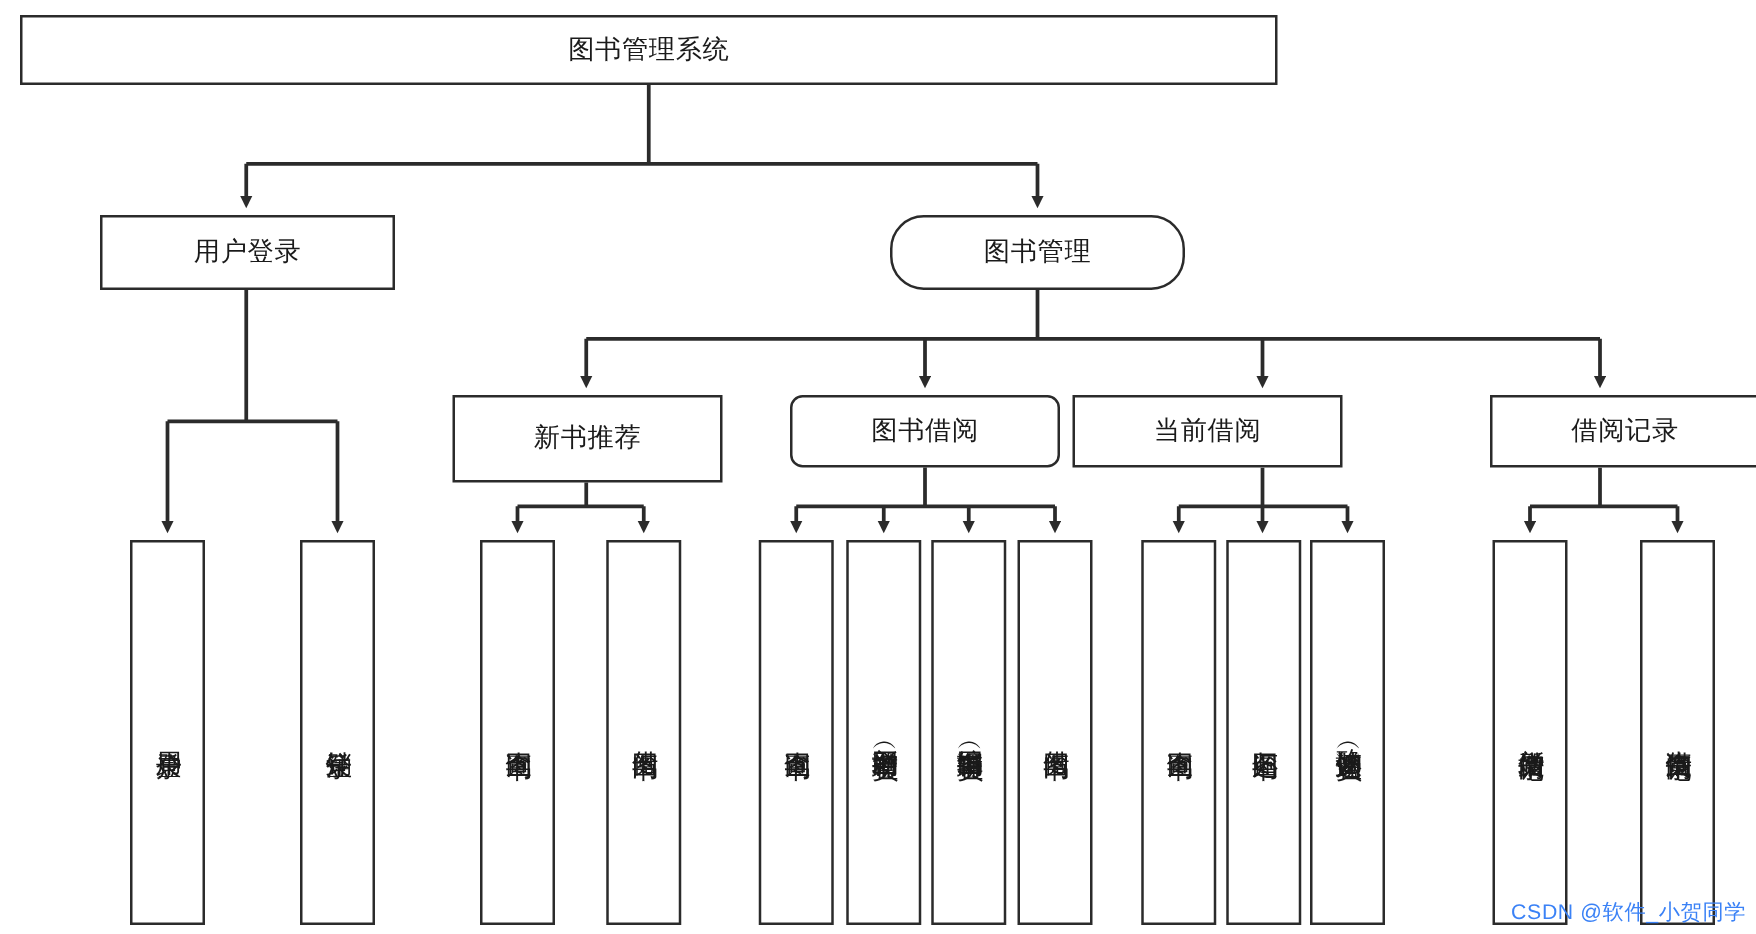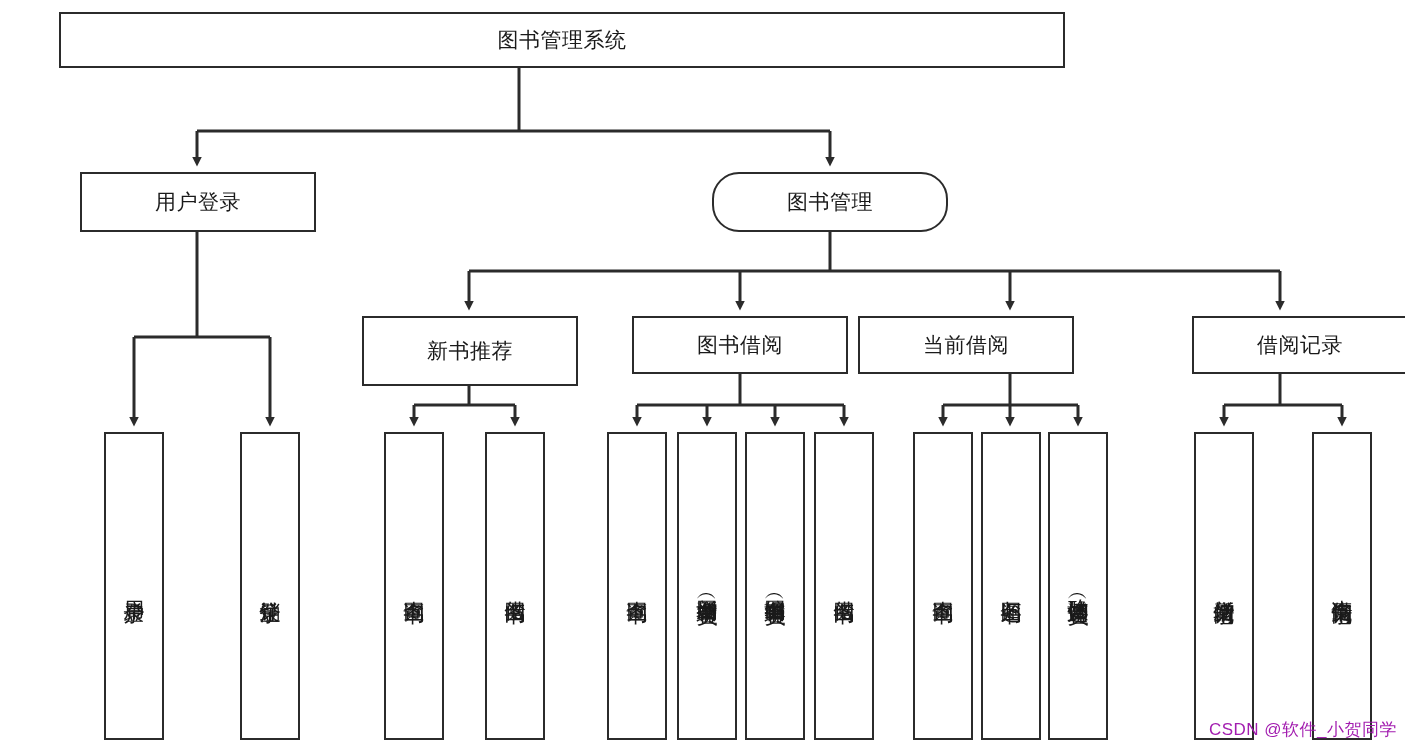--- a/index.html
+++ b/index.html
@@ -54,21 +54,21 @@
     line-height: 1.34;
     letter-spacing: 1px;
     white-space: normal;
     max-height: 290px;
   }
   #watermark {
     position: absolute;
     right: 8px;
     bottom: 6px;
     font-size: 17px;
-    color: #a21caf;
+    color: #3b82f6;
     letter-spacing: 0.5px;
     white-space: nowrap;
   }
 </style>
 </head>
 <body>
 
 <div id="canvas">
 
   <svg class="edges" viewBox="0 0 1405 747">
@@ -114,35 +114,35 @@
       <path d="M1010,405 L1010,418" marker-end="url(#arrow)"></path>
       <path d="M1078,405 L1078,418" marker-end="url(#arrow)"></path>
 
       <path d="M1280,374 L1280,405"></path>
       <path d="M1224,405 L1342,405"></path>
       <path d="M1224,405 L1224,418" marker-end="url(#arrow)"></path>
       <path d="M1342,405 L1342,418" marker-end="url(#arrow)"></path>
     </g>
   </svg>
 
-  <div class="node root" style="left:16px; top:12px; width:1006px; height:56px;margin-left:43px;">
+  <div class="node root" style="left:16px; top:12px; width:1006px; height:56px;">
     <span class="label">图书管理系统</span>
   </div>
 
   <div class="node" style="left:80px; top:172px; width:236px; height:60px;">
     <span class="label">用户登录</span>
   </div>
   <div class="node" style="left:712px; top:172px; width:236px; height:60px;border-radius:27px;">
     <span class="label">图书管理</span>
   </div>
 
   <div class="node" style="left:362px; top:316px; width:216px; height:70px;">
     <span class="label">新书推荐</span>
   </div>
-  <div class="node" style="left:632px; top:316px; width:216px; height:58px;">
+  <div class="node" style="left:632px; top:316px; width:216px; height:58px;border-radius:10px;">
     <span class="label">图书借阅</span>
   </div>
   <div class="node" style="left:858px; top:316px; width:216px; height:58px;">
     <span class="label">当前借阅</span>
   </div>
   <div class="node" style="left:1172px; top:316px; width:216px; height:58px;margin-left:20px;">
     <span class="label">借阅记录</span>
   </div>
 
   <div class="node leaf" style="left:104px; top:432px; width:60px; height:308px;">

